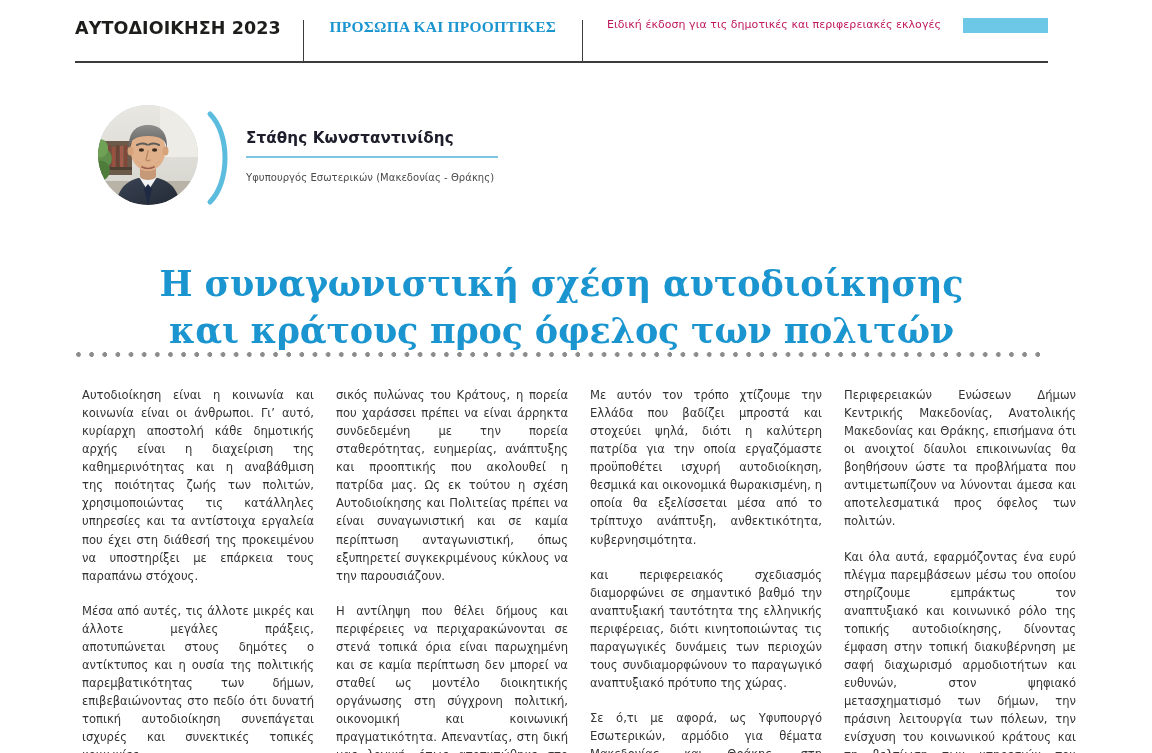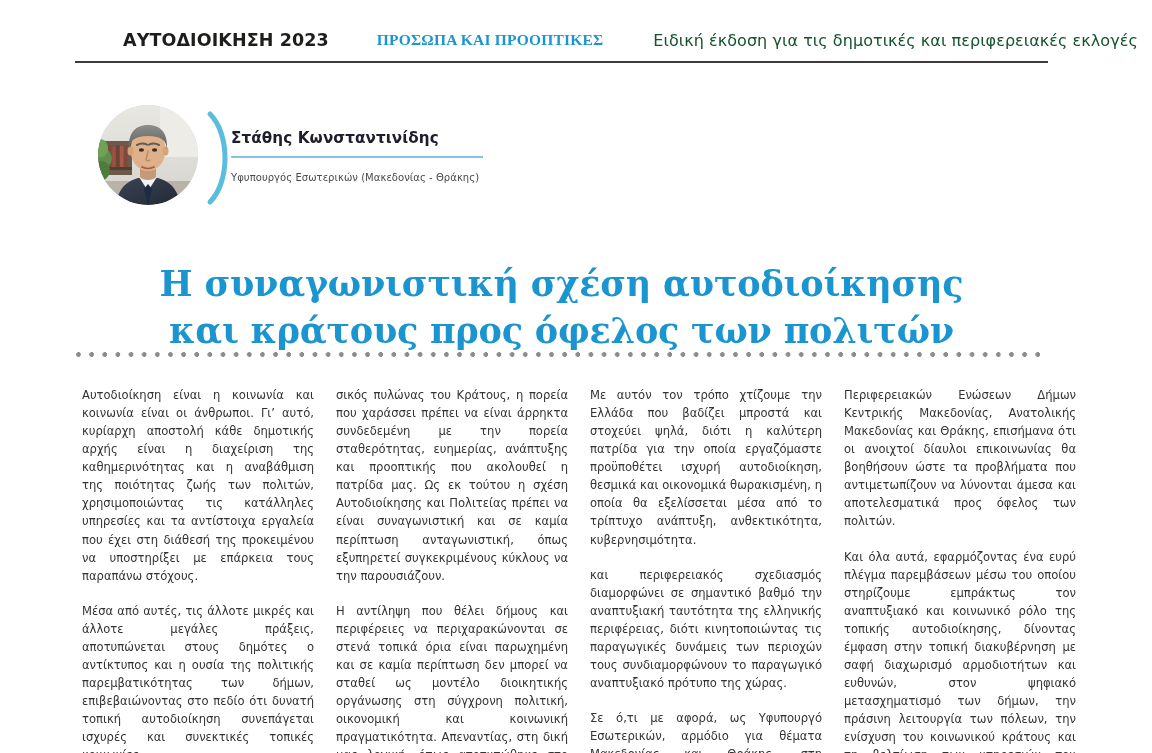--- a/index.html
+++ b/index.html
@@ -17,22 +17,20 @@
   }
 
   
   .masthead {
     position: absolute;
     left: 75px;
     top: 18px;
     width: 973px;
     height: 44px;
     display: flex;
-    align-items: center;
-    margin-left: 48px;
   }
   .mast-title {
     font-family: "DejaVu Sans", "Liberation Sans", sans-serif;
     font-weight: bold;
     font-size: 17.5px;
     letter-spacing: 0.1px;
     color: #1d1d1b;
     white-space: nowrap;
     padding-right: 22px;
   }
@@ -46,22 +44,22 @@
   .mast-sub {
     font-weight: bold;
     font-size: 15.5px;
     color: #1b95cf;
     white-space: nowrap;
     padding: 0 26px;
     letter-spacing: 0.2px;
     font-family: Liberation Serif, serif;
   }
   .mast-note {
-    font-size: 16px;
-    color: #14532d;
+    font-size: 11px;
+    color: #be185d;
     white-space: nowrap;
     padding-left: 24px;
     letter-spacing: 0.05px;
   }
   .mast-block {
     width: 102px;
     height: 15px;
     background: #6dc8e8;
     margin-left: 22px;
   }
@@ -96,21 +94,21 @@
 
   .arc {
     position: absolute;
     left: 108px;
     top: 5px;
     width: 30px;
     height: 96px;
   }
   .author-text {
     position: absolute;
-    left: 133px;
+    left: 148px;
     top: 24px;
     width: 500px;
   }
   .author-name {
     font-weight: bold;
     font-size: 15.2px;
     color: #1d1d2b;
     letter-spacing: 0.1px;
     line-height: 1.2;
   }

